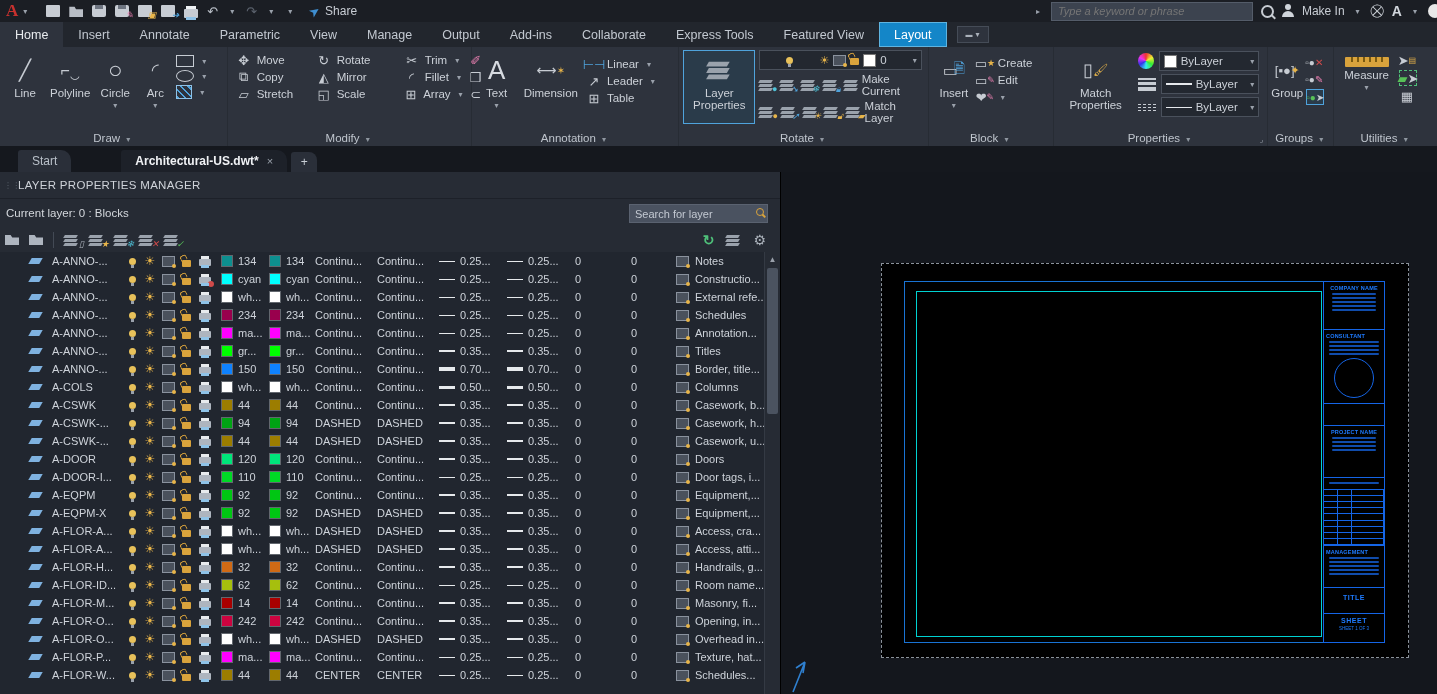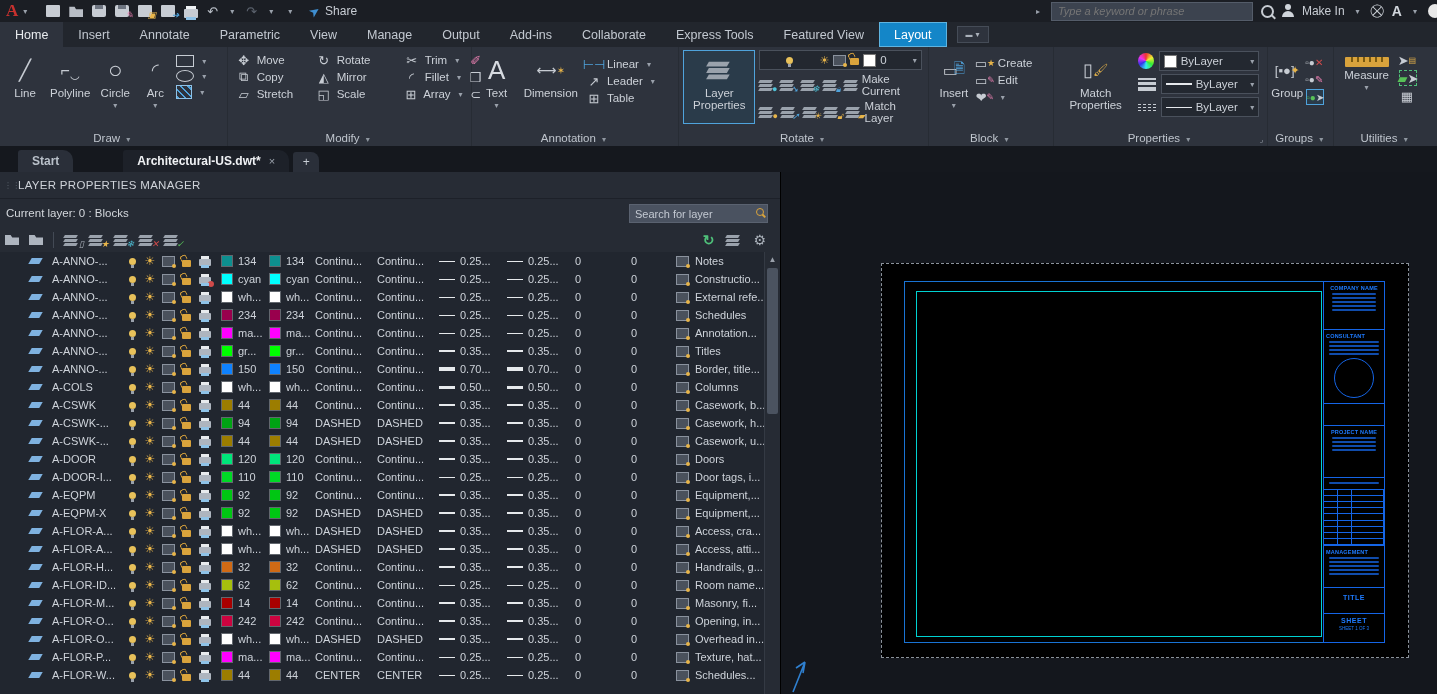--- a/index.html
+++ b/index.html
@@ -76,21 +76,21 @@
   .ellip{width:16px;height:10px;border:1.5px solid #c7ccd3;border-radius:50%;}
   .rectic{width:16px;height:10px;border:1.5px solid #c7ccd3;}
   .lstack{width:15px;height:11px;position:relative;display:inline-block;}
   .lstack:before,.lstack:after,.lstack i{content:"";position:absolute;left:0;width:13px;height:3px;
      background:#9aa2ac;transform:skewX(-30deg);}
   .lstack:before{top:0;} .lstack i{top:4px;display:block;} .lstack:after{top:8px;}
   .lov{position:absolute;right:-5px;bottom:-3px;font-size:9px;line-height:9px;z-index:2;}
   
   .filetabs{position:absolute;left:0;top:146px;width:100%;height:26px;background:#15181e;display:flex;align-items:flex-end;font-size:12px;}
   .ftab{height:22px;display:flex;align-items:center;padding:0 14px;margin-right:2px;color:#b9c0c9;
-        background:#2a2f39;border-radius:3px 10px 0 0;cursor:pointer;font-weight:bold;}
+        background:#2a2f39;border-radius:3px 10px 0 0;cursor:pointer;}
   .ftab.active{background:#1d2129;color:#f0f2f5;font-weight:bold;}
   .ftab .x{margin-left:8px;font-weight:normal;color:#9aa1ab;font-size:11px;}
   .ftab-new{width:26px;height:20px;background:#2a2f39;border-radius:3px 8px 0 0;color:#c9ced5;
             display:flex;align-items:center;justify-content:center;margin-left:2px;cursor:pointer;}
   
   .palette{position:absolute;left:0;top:172px;width:780px;height:522px;background:#262b34;}
   .pal-title{height:26px;background:#272c35;border-bottom:1px solid #1d2129;display:flex;align-items:center;
              font-size:11.5px;color:#cfd3d9;letter-spacing:.3px;}
   .grip{width:10px;margin:0 4px 0 4px;color:#5c636e;font-size:8px;line-height:5px;}
   .pal-sub{height:28px;display:flex;align-items:center;font-size:11.5px;color:#d4d8dd;position:relative;}

